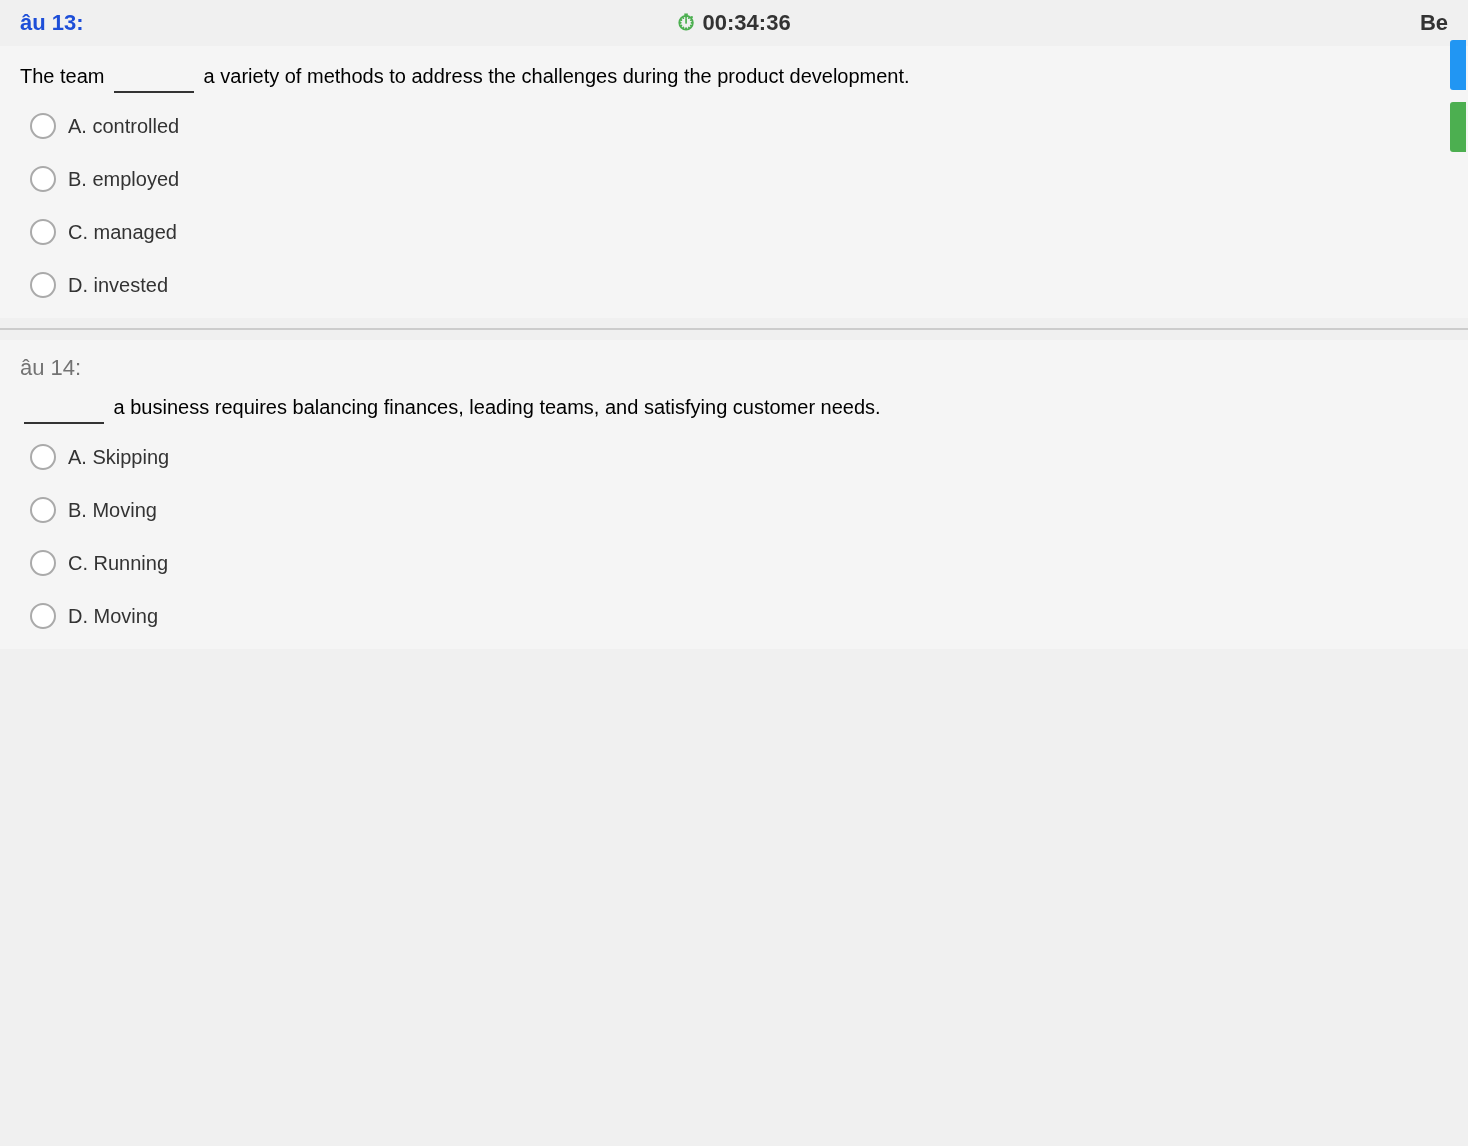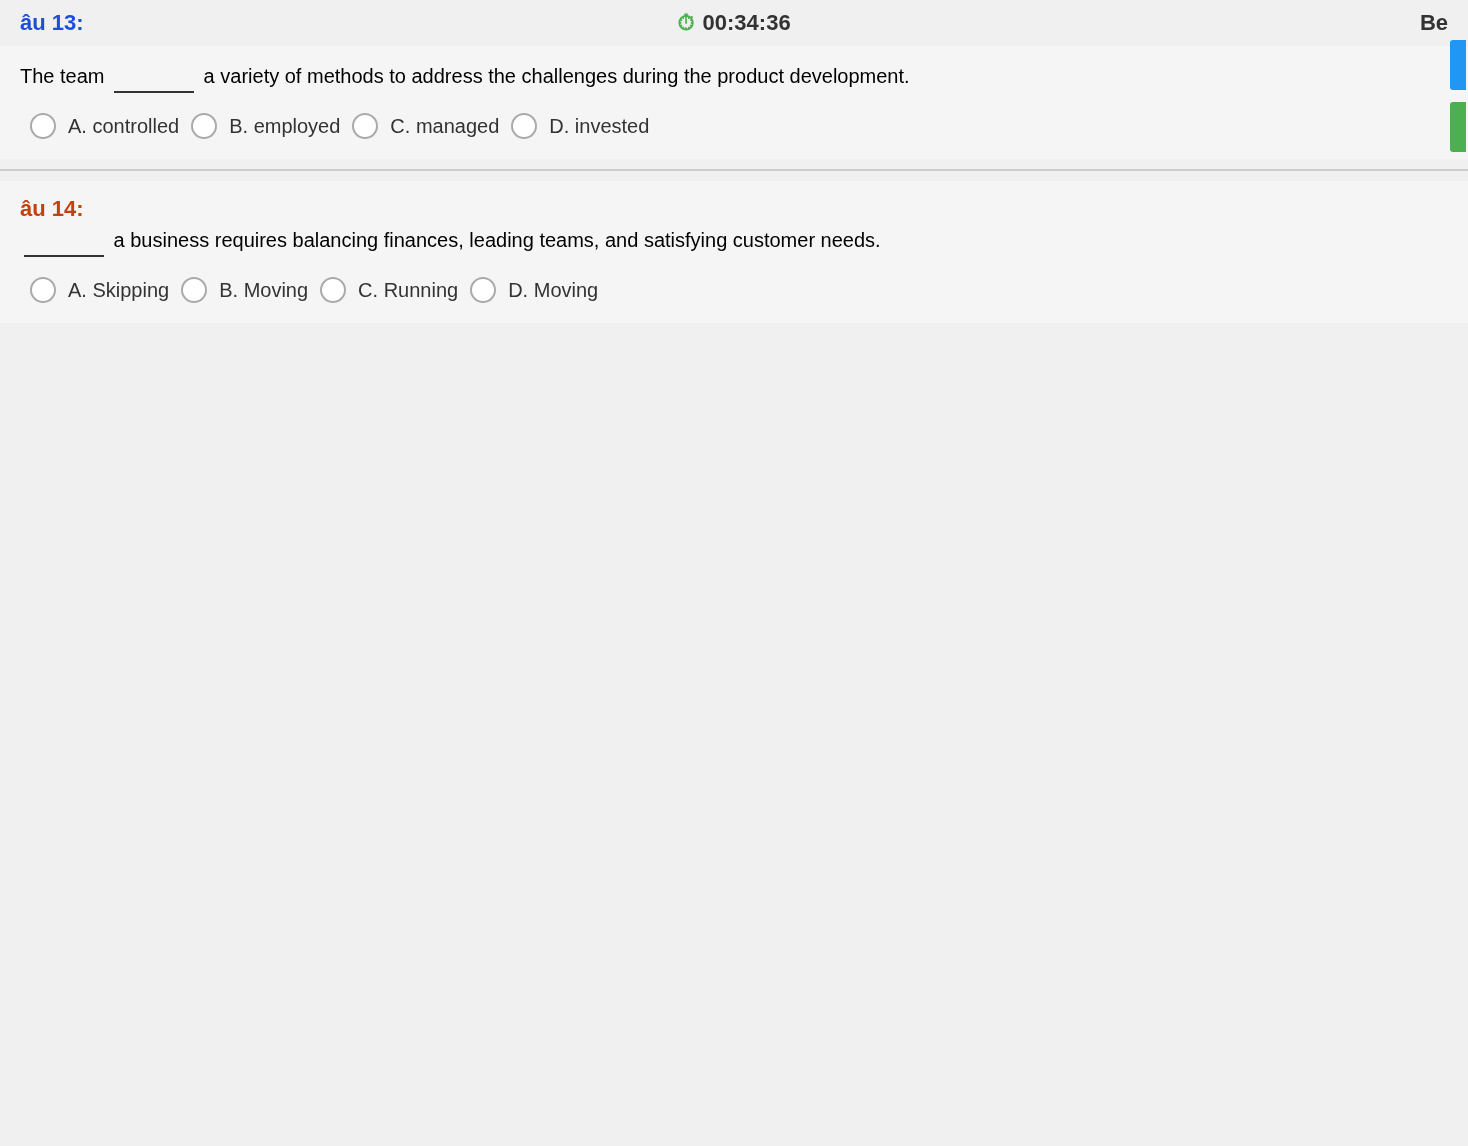--- a/index.html
+++ b/index.html
@@ -84,21 +84,22 @@
     .blank {
       display: inline-block;
       border-bottom: 2px solid #333;
       width: 80px;
       margin: 0 4px;
     }
 
     .options-list {
       list-style: none;
       display: flex;
-      gap: 12px;
+      flex-direction: column;
+      gap: 27px;
       padding-left: 10px;
       margin-top: 14px;
     }
 
     .option-item {
       display: flex;
       align-items: center;
       gap: 12px;
       font-size: 20px;
       color: #333;
@@ -121,23 +122,23 @@
       margin: 10px 0;
     }
 
     .question-section {
       padding: 15px 20px 20px 20px;
       background-color: #f5f5f5;
     }
 
     .question-label {
       font-size: 22px;
-      font-weight: bold;
-      color: #c2410c;
-      margin-bottom: 3px;
+      font-weight: normal;
+      color: #737373;
+      margin-bottom: 11px;
     }
 
     .be-label {
       font-size: 22px;
       font-weight: bold;
       color: #333;
     }
   </style>
 </head>
 <body>

